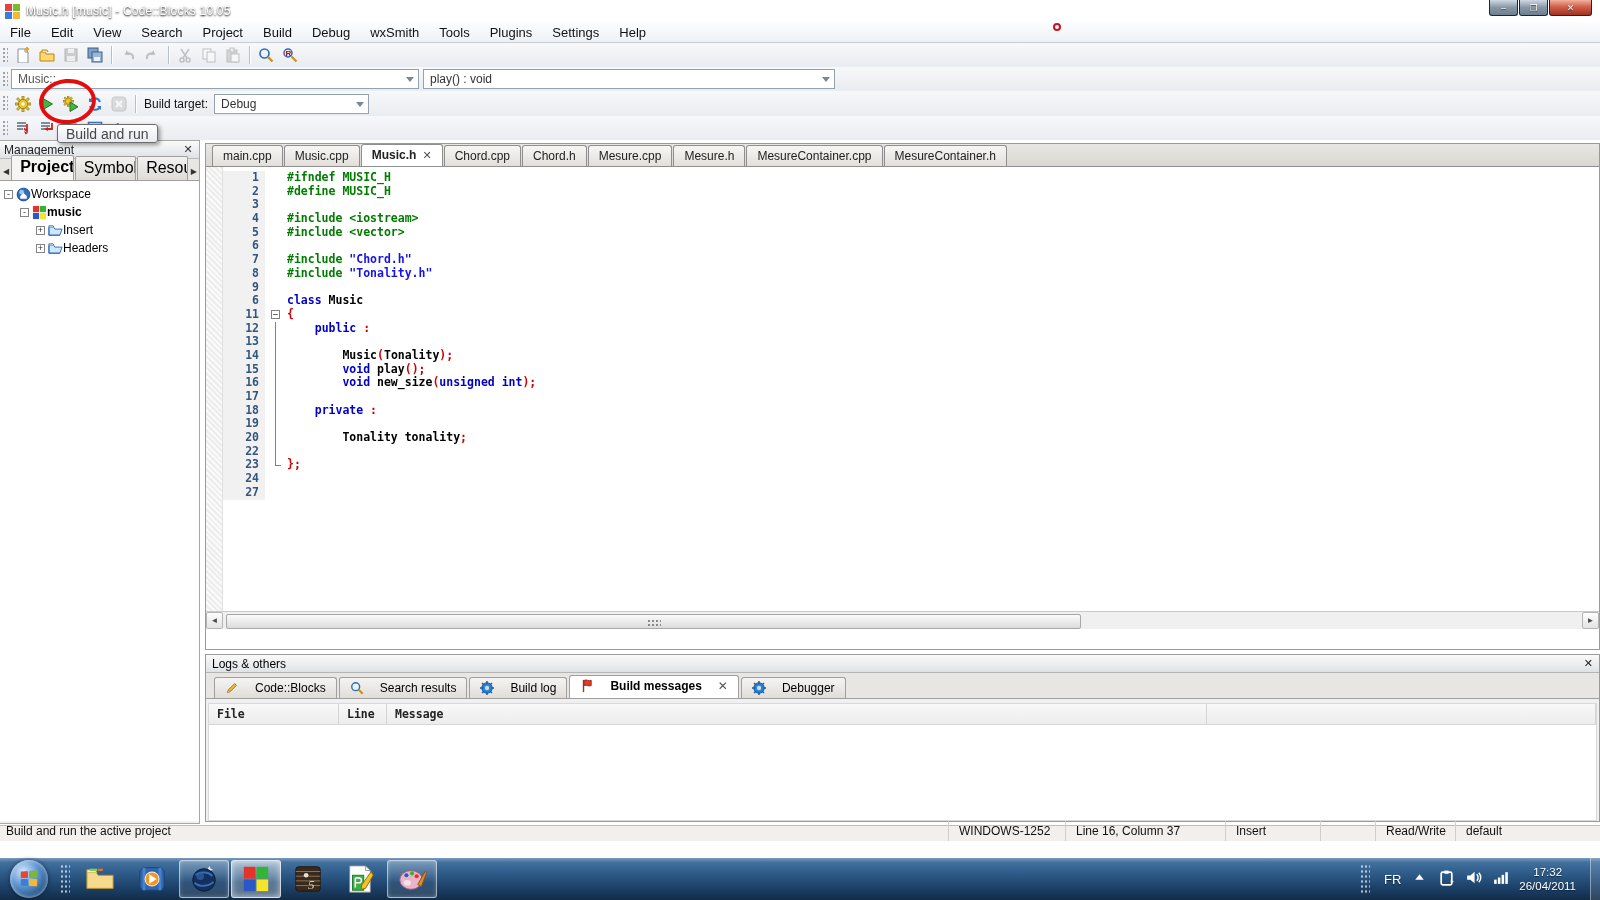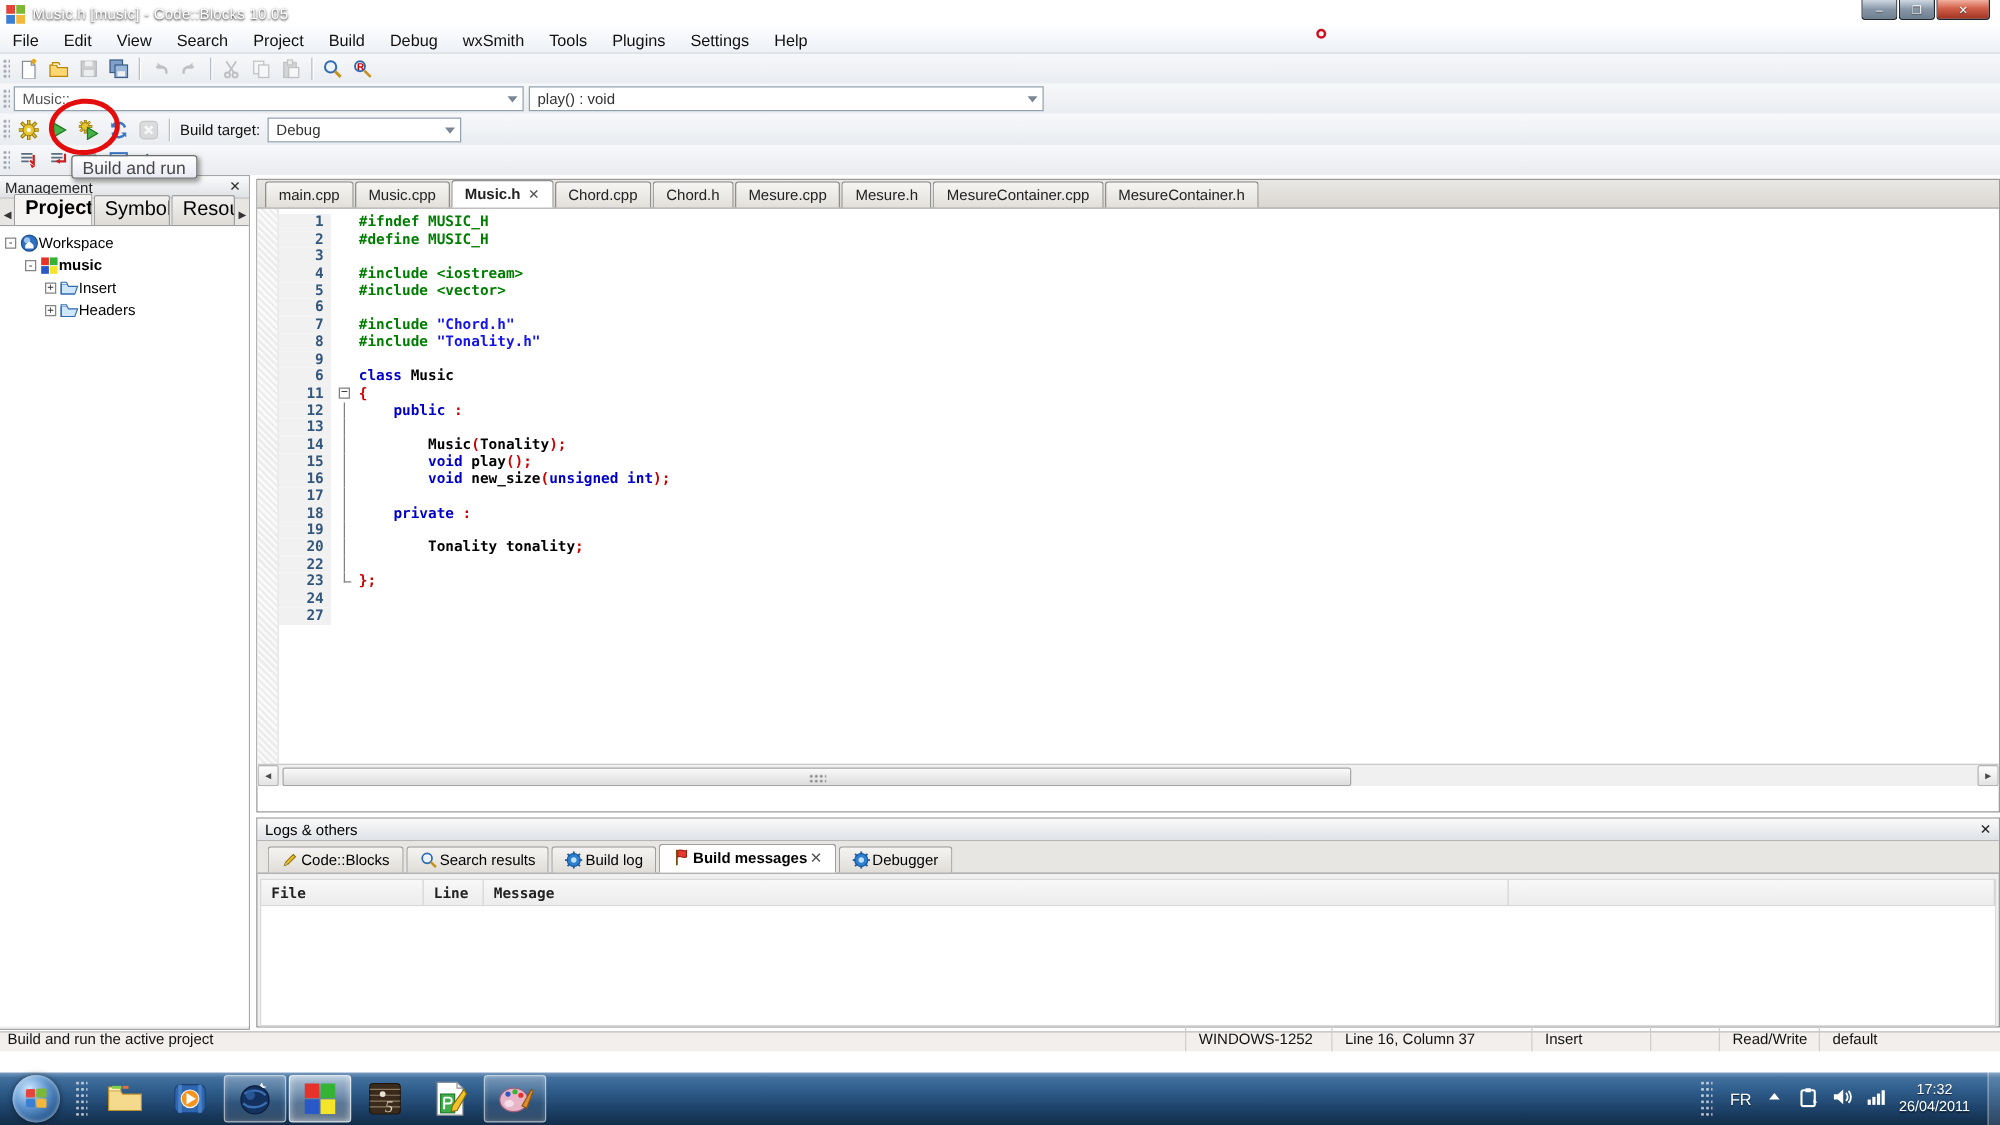--- a/index.html
+++ b/index.html
@@ -79,21 +79,21 @@
   .c-com{color:#9595a6;font-style:italic;font-weight:normal;}
   .hscroll{position:absolute;left:0;bottom:0;height:18px;width:100%;background:#f0f0f0;border-top:1px solid #c9c9c9;display:flex;align-items:center;}
   .sbtn{width:17px;height:17px;display:flex;align-items:center;justify-content:center;font-size:8px;color:#4a4a4a;background:linear-gradient(#fdfdfd,#e3e3e3);border:1px solid #b5b5b5;border-radius:2px;}
   .sthumb{position:absolute;left:20px;width:855px;height:15px;top:1.5px;background:linear-gradient(#fafafa,#dcdcdc);border:1px solid #a8a8a8;border-radius:2px;}
   .sthumb .gripdots{position:absolute;left:50%;top:4px;transform:translateX(-50%);width:14px;height:7px;background-image:radial-gradient(circle,#8a8a8a 1px,transparent 1.2px);background-size:4px 4px;}
   
   .logs{position:absolute;left:205px;top:654px;width:1395px;height:168px;background:#f0f0f0;border:1px solid #9a9a9a;}
   .logs-head{height:18px;background:linear-gradient(#fafafa,#dfe2e6);border-bottom:1px solid #b5b5b5;display:flex;align-items:center;padding:0 6px;font-size:12px;}
   .logs-head .x{margin-left:auto;font-size:11px;color:#222;}
   .ltabs{height:26px;display:flex;align-items:flex-end;background:#e8e6e3;border-bottom:1px solid #9f9f9f;padding:3px 0 0 8px;}
-  .ltab{font-size:12px;display:flex;align-items:center;gap:2px;padding:3px 10px;border:1px solid #9f9f9f;border-bottom:none;border-radius:3px 3px 0 0;background:linear-gradient(#f5f4f2,#e0ddd8);margin-right:2px;}
+  .ltab{font-size:12px;display:flex;align-items:center;gap:16px;padding:3px 10px;border:1px solid #9f9f9f;border-bottom:none;border-radius:3px 3px 0 0;background:linear-gradient(#f5f4f2,#e0ddd8);margin-right:2px;}
   .ltab.active{background:#fff;font-weight:bold;padding-bottom:5px;}
   .ltab svg{width:14px;height:14px;}
   .ltable-head{height:22px;display:flex;background:linear-gradient(#f8f8f8,#ececec);border-bottom:1px solid #cfcfcf;font-family:"DejaVu Sans Mono",monospace;font-size:11.5px;font-weight:bold;color:#222;align-items:center;margin:4px 2px 0 2px;border:1px solid #d9d9d9;}
   .lth{padding:0 8px;border-right:1px solid #d5d5d5;height:100%;display:flex;align-items:center;}
   .ltable-body{background:#fff;height:96px;margin:0 2px;border:1px solid #d9d9d9;border-top:none;}
   
   .statusbar{position:absolute;left:0;top:825px;width:1600px;height:16px;background:#f2efec;border-top:1px solid #bdbdbd;display:flex;align-items:flex-end;font-size:12px;color:#111;}
   .statusbar>div{height:20px;display:flex;align-items:center;}
   .status-msg{flex:1;padding-left:6px;}
   .scell{border-left:1px solid #cfcfcf;padding-left:10px;}

